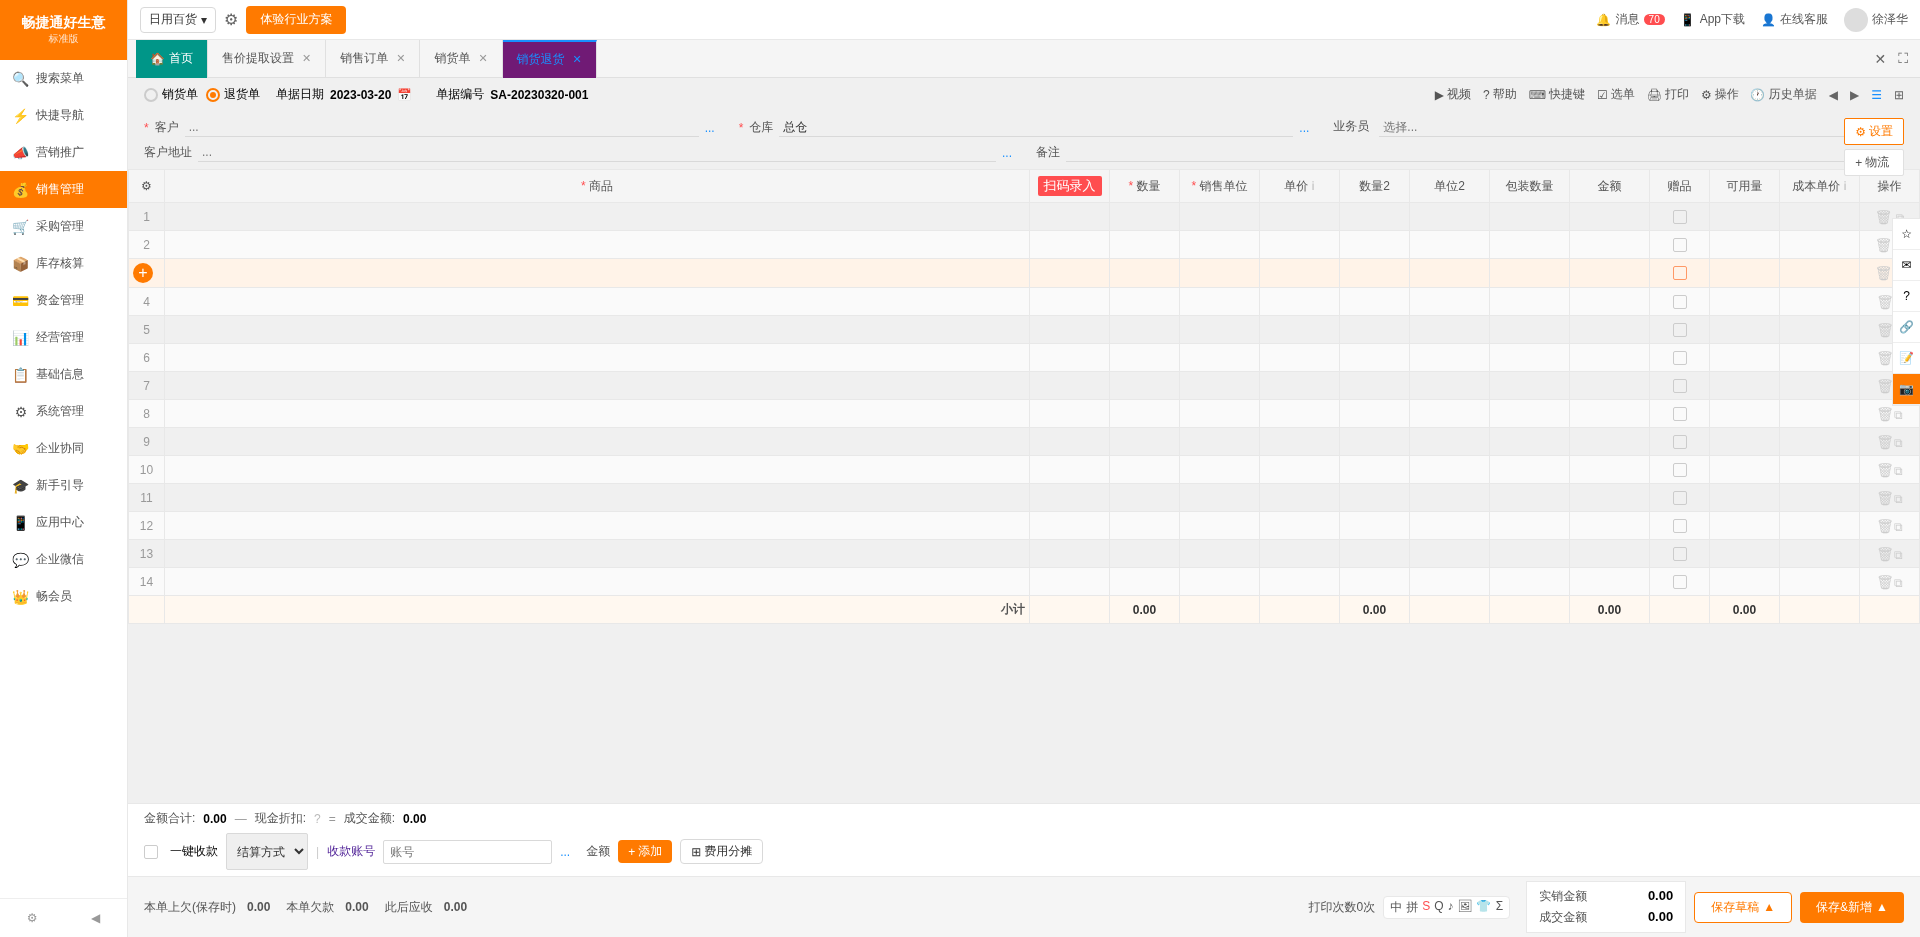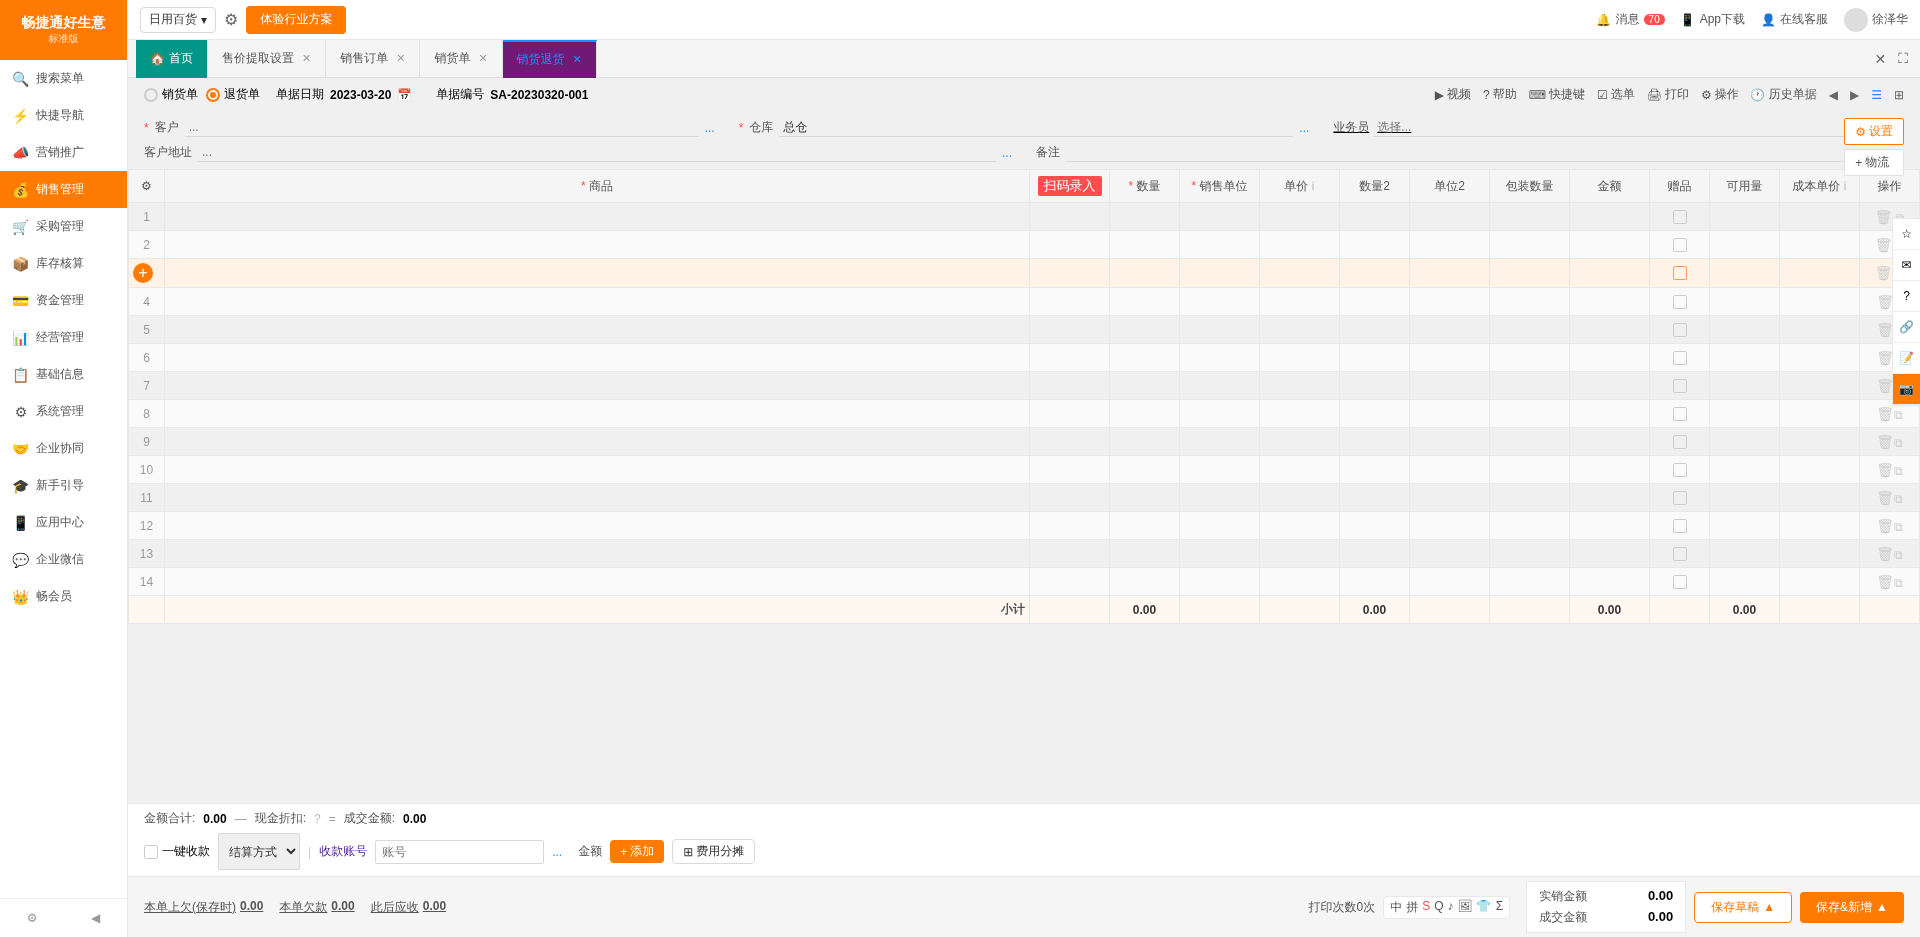--- a/index.html
+++ b/index.html
@@ -70,21 +70,21 @@
     
     .bottom-bar { background: #fff; border-top: 1px solid #e8e8e8; padding: 6px 16px; }
     .select-field { border: 1px solid #d9d9d9; border-radius: 2px; padding: 2px 6px; color: #333; height: 37px; min-width: 80px; }
     .text-field { border: 1px solid #d9d9d9; border-radius: 2px; padding: 2px 6px; color: #333; height: 24px; min-width: 60px; }
     .add-btn-orange { background: #ff7a00; color: #fff; border: none; border-radius: 4px; padding: 3px 10px; cursor: pointer; display: flex; align-items: center; gap: 3px; }
     .split-btn { background: #fff; border: 1px solid #d9d9d9; border-radius: 4px; padding: 3px 10px; cursor: pointer; color: #333; display: flex; align-items: center; gap: 3px; }
 
     
     .status-bar { background: #f5f5f5; border-top: 1px solid #e8e8e8; padding: 4px 16px; display: flex; align-items: center; gap: 24px; justify-content: space-between; }
     .status-left { display: flex; align-items: center; gap: 16px; }
-    .status-item { color: #555; display: flex; gap: 4px; text-decoration: underline; }
+    .status-item { color: #555; display: flex; align-items: center; gap: 11px; }
 
     
     .save-buttons { display: flex; gap: 8px; }
     .save-draft-btn { background: #fff; border: 1px solid #ff7a00; color: #ff7a00; border-radius: 4px; padding: 6px 16px; cursor: pointer; display: flex; align-items: center; gap: 4px; }
     .save-new-btn { background: #ff7a00; color: #fff; border: none; border-radius: 4px; padding: 6px 16px; cursor: pointer; display: flex; align-items: center; gap: 4px; }
 
     .content-wrapper { flex: 1; overflow: hidden; display: flex; flex-direction: column; position: relative; }
     .r-btn { background: #fff; border: 1px solid #e0e0e0; color: #555; padding: 4px 10px; cursor: pointer; font-size: 11px; white-space: nowrap; border-radius: 2px; display: flex; align-items: center; gap: 3px; }
     .r-btn.orange { color: #ff7a00; border-color: #ff7a00; }
 
@@ -308,21 +308,21 @@
           <span style="color:#1890ff;cursor:pointer;">...</span>
         </div>
 
         <div style="display:flex;align-items:center;gap:6px;flex:1;min-width:300px;margin-right:24px;">
           <span style="color:#ff4d4f;">*</span>
           <span style="color:#555;">仓库</span>
           <input class="field-input" value="总仓" style="border-top: none; border-right: none; border-left: none; border-image: initial; border-bottom: 1px solid rgb(217, 217, 217); flex: 1 1 0%; min-width: 100px; padding: 2px 4px; outline: none;">
           <span style="color:#1890ff;cursor:pointer;">...</span>
         </div>
 
-        <div style="display:flex;align-items:center;gap:4px;flex:1;min-width:250px;text-decoration:underline;">
+        <div style="display:flex;gap:10px;flex:1;min-width:250px;">
           <span style="color:#555;">业务员</span>
           <input class="field-input" placeholder="选择..." style="border-top: none; border-right: none; border-left: none; border-image: initial; border-bottom: 1px solid rgb(217, 217, 217); flex: 1 1 0%; min-width: 120px; padding: 2px 4px; outline: none;">
           <span style="color:#1890ff;cursor:pointer;">...</span>
         </div>
       </div>
       <div style="display:flex;gap:0;align-items:center;margin-top:6px;">
 
         <div style="display:flex;align-items:center;gap:6px;flex:1;min-width:300px;margin-right:24px;">
           <span style="color:#555;">客户地址</span>
           <input class="field-input" placeholder="..." style="border-top: none; border-right: none; border-left: none; border-image: initial; border-bottom: 1px solid rgb(217, 217, 217); flex: 1 1 0%; min-width: 180px; padding: 2px 4px; outline: none;">
@@ -720,21 +720,21 @@
         <span style="color:#555;">金额合计:</span>
         <span style="font-weight:bold;">0.00</span>
         <span style="color:#999;">—</span>
         <span style="color:#555;">现金折扣:</span>
         <span style="cursor:pointer;color:#bbb;">?</span>
         <span style="color:#999;">=</span>
         <span style="color:#555;">成交金额:</span>
         <span style="font-weight:bold;">0.00</span>
       </div>
       <div style="display:flex;align-items:center;gap:8px;">
-        <div style="display:flex;align-items:center;gap:4px;">
+        <div style="display:flex;align-items:center;gap:12px;">
           <div class="cb"></div>
           <span>一键收款</span>
         </div>
         <select class="select-field">
           <option>结算方式</option>
         </select>
         <span style="color:#ccc;">|</span>
         <span style="color:#4c1d95;">收款账号</span>
         <input class="text-field" placeholder="账号" style="">
         <span style="color:#1890ff;cursor:pointer;">...</span>

